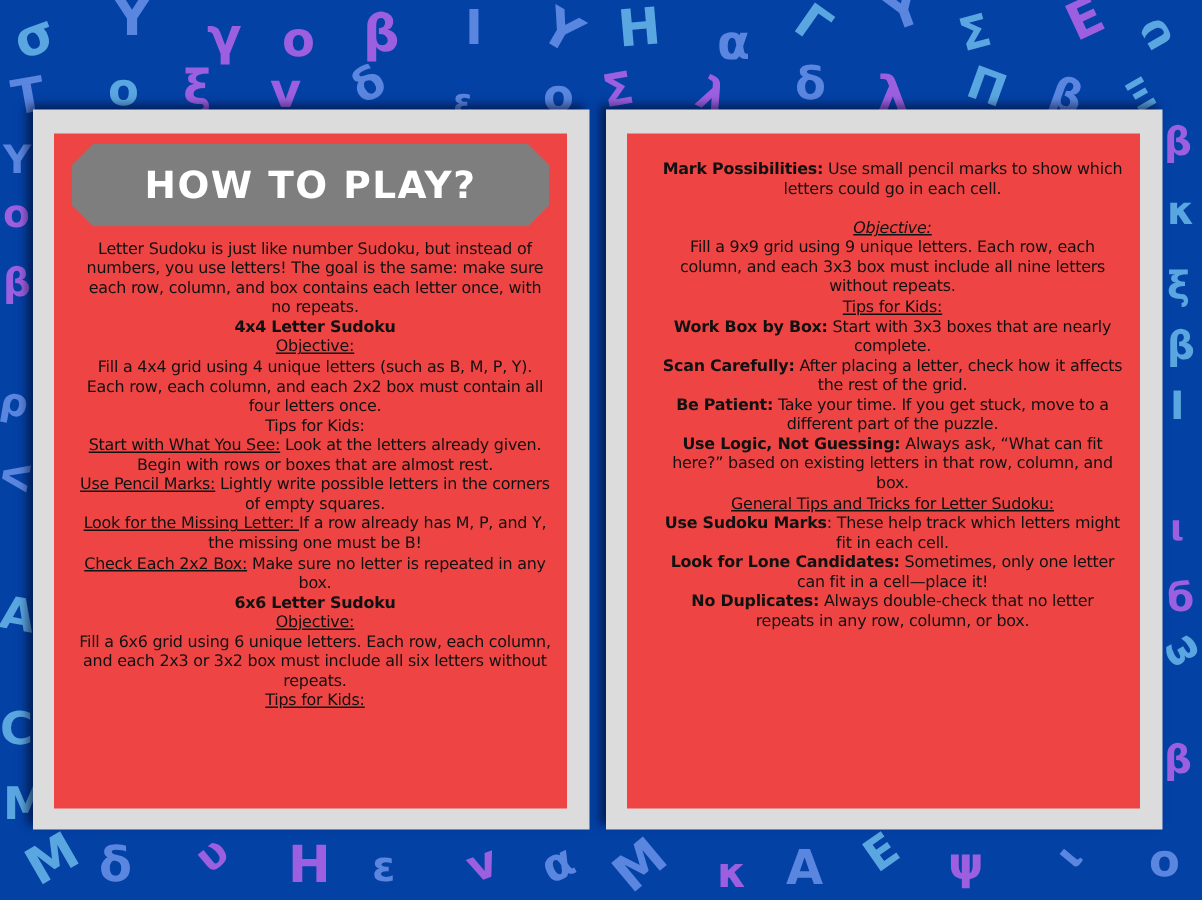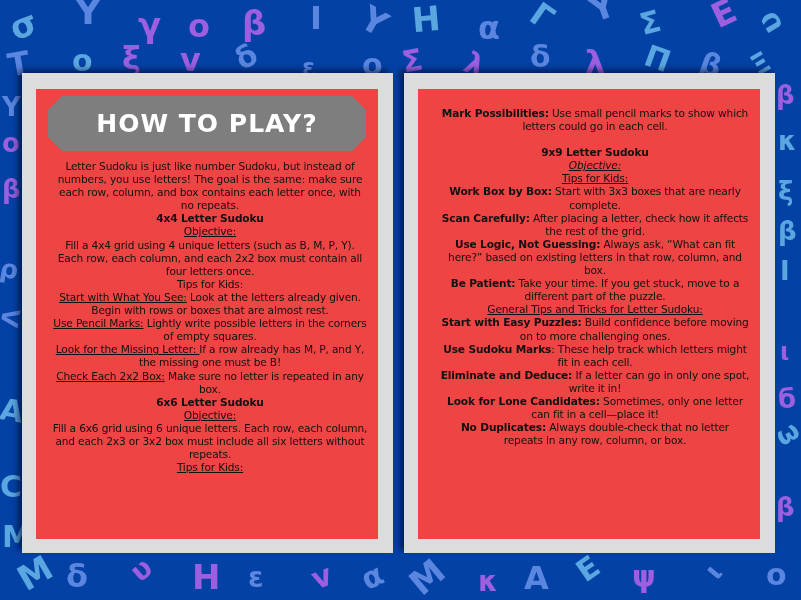--- a/index.html
+++ b/index.html
@@ -134,28 +134,26 @@
       <p class="u">Tips for Kids:</p>
     </div>
   </div>
 </div>
 
 <div class="panel right">
   <div class="inner">
     <div class="content">
       <p><span class="b">Mark Possibilities:</span><span> Use small pencil marks to show which letters could go in each cell.</span></p>
       <div class="gap"></div>
-      <p class="b">9x9 Letter Sudoku</p>
       <p class="u i">Objective:</p>
+      <p>Fill a 9x9 grid using 9 unique letters. Each row, each column, and each 3x3 box must include all nine letters without repeats.</p>
       <p class="u">Tips for Kids:</p>
       <p><span class="b">Work Box by Box:</span><span> Start with 3x3 boxes that are nearly complete.</span></p>
       <p><span class="b">Scan Carefully:</span><span>  After placing a letter, check how it affects the rest of the grid.</span></p>
+      <p><span class="b">Be Patient:</span><span>  Take your time. If you get stuck, move to a different part of the puzzle.</span></p>
       <p><span class="b">Use Logic, Not Guessing:</span><span> Always ask, “What can fit here?” based on existing letters in that row, column, and box.</span></p>
-      <p><span class="b">Be Patient:</span><span>  Take your time. If you get stuck, move to a different part of the puzzle.</span></p>
       <p class="u">General Tips and Tricks for Letter Sudoku:</p>
-      <p><span class="b">Start with Easy Puzzles:</span><span> Build confidence before moving on to more challenging ones.</span></p>
       <p><span class="b">Use Sudoku Marks</span><span>:  These help track which letters might fit in each cell.</span></p>
-      <p><span class="b">Eliminate and Deduce:</span><span>  If a letter can go in only one spot, write it in!</span></p>
       <p><span class="b">Look for Lone Candidates:</span><span>  Sometimes, only one letter can fit in a cell—place it!</span></p>
       <p><span class="b">No Duplicates:</span><span>  Always double-check that no letter repeats in any row, column, or box.</span></p>
     </div>
   </div>
 </div>
 
 </body></html>

